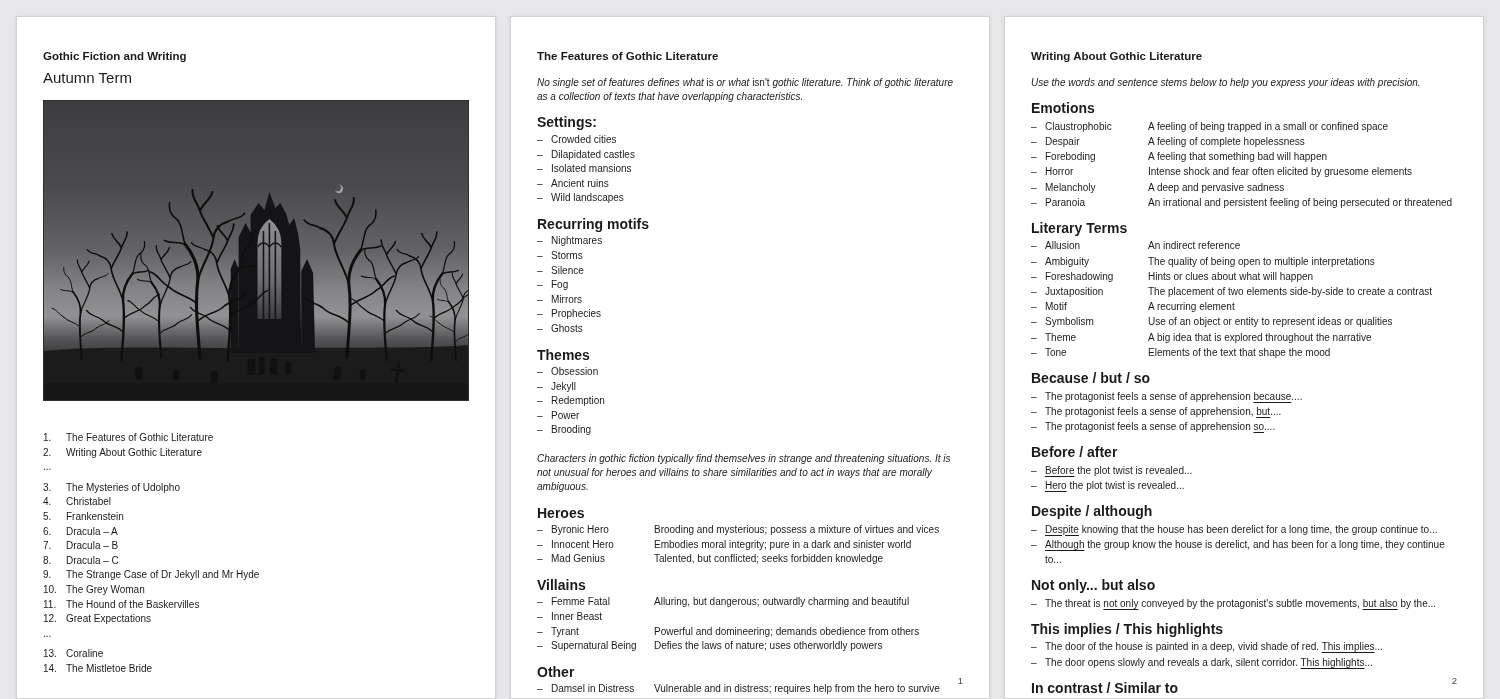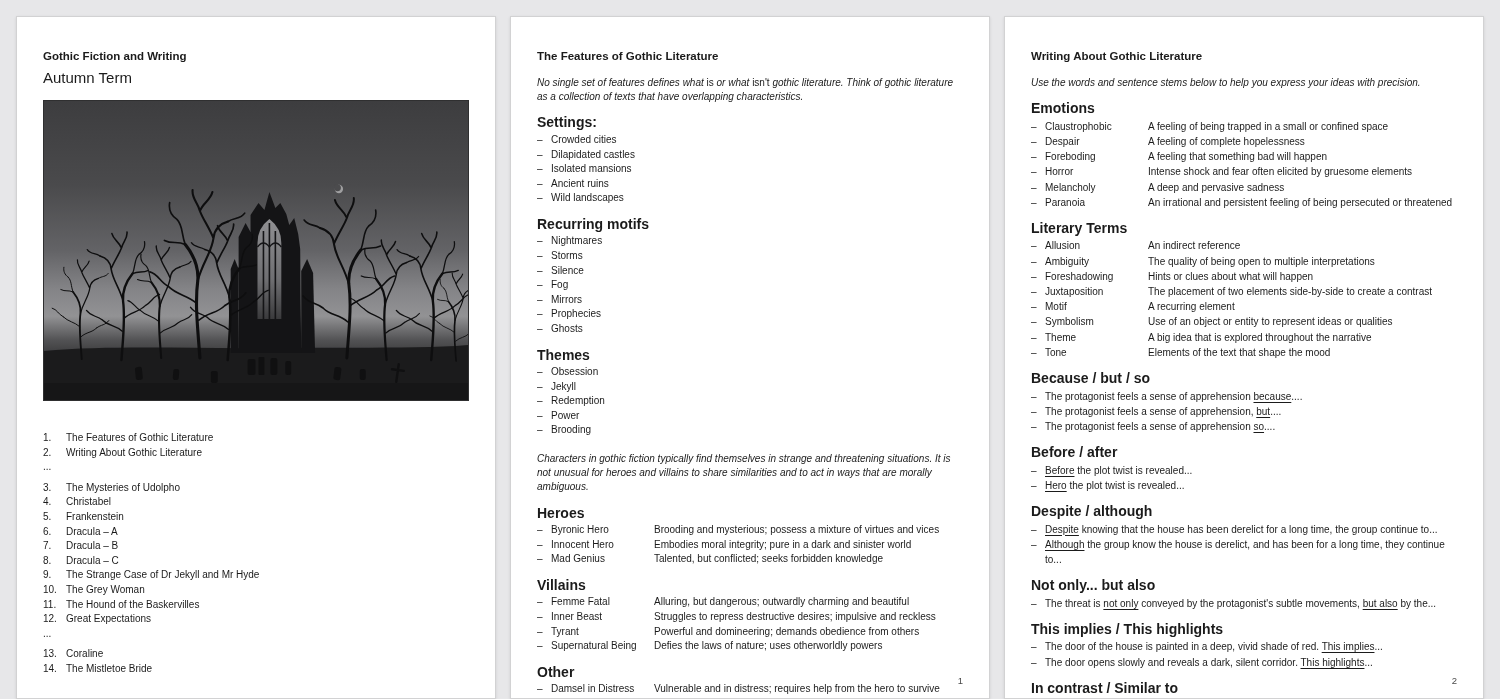--- a/index.html
+++ b/index.html
@@ -281,21 +281,20 @@
         </div>
         <div class="sec-heading">Villains</div>
         <div class="row has-def">
           <span class="dash">–</span>
           <span>Femme Fatal</span>
           <span>Alluring, but dangerous; outwardly charming and beautiful</span>
         </div>
         <div class="row has-def">
           <span class="dash">–</span>
           <span>Inner Beast</span>
-          <span>Struggles to repress destructive desires; impulsive and reckless</span>
         </div>
         <div class="row has-def">
           <span class="dash">–</span>
           <span>Tyrant</span>
           <span>Powerful and domineering; demands obedience from others</span>
         </div>
         <div class="row has-def">
           <span class="dash">–</span>
           <span>Supernatural Being</span>
           <span>Defies the laws of nature; uses otherworldly powers</span>

